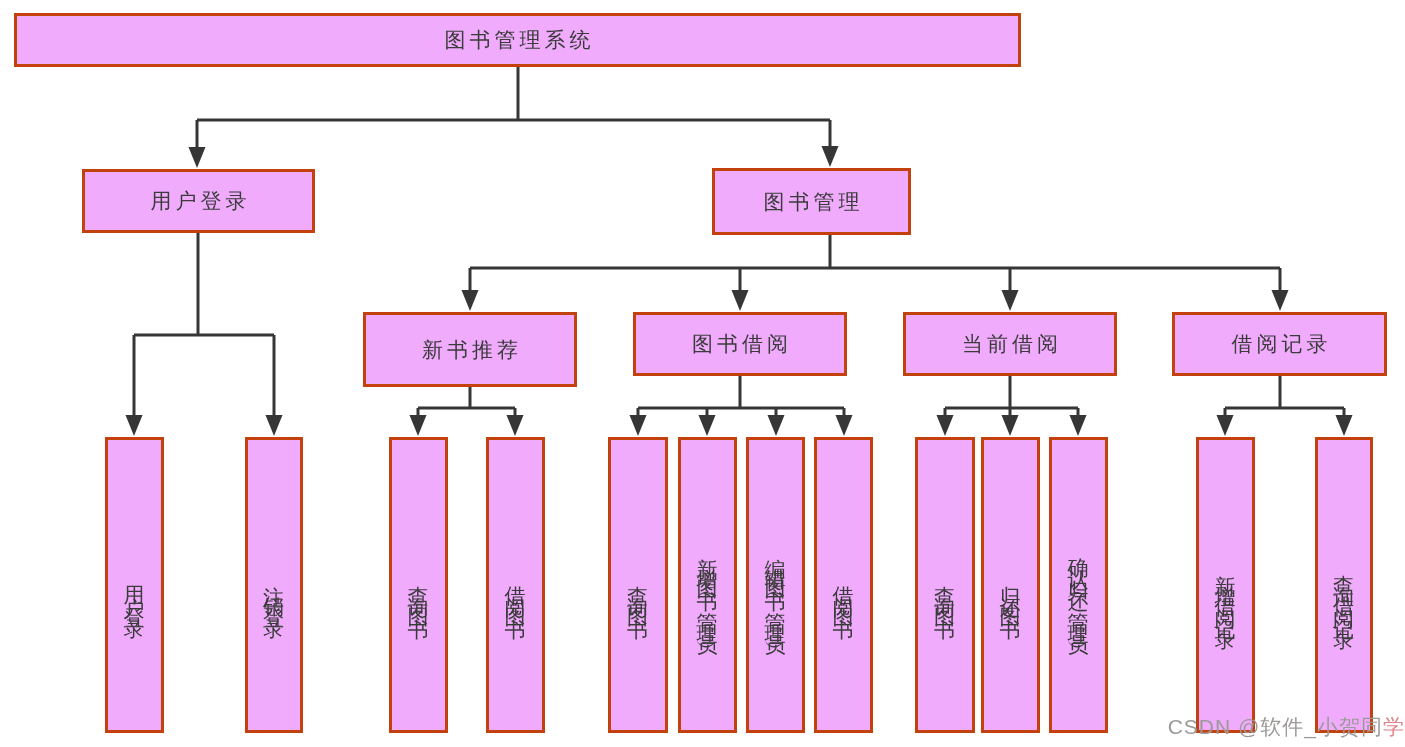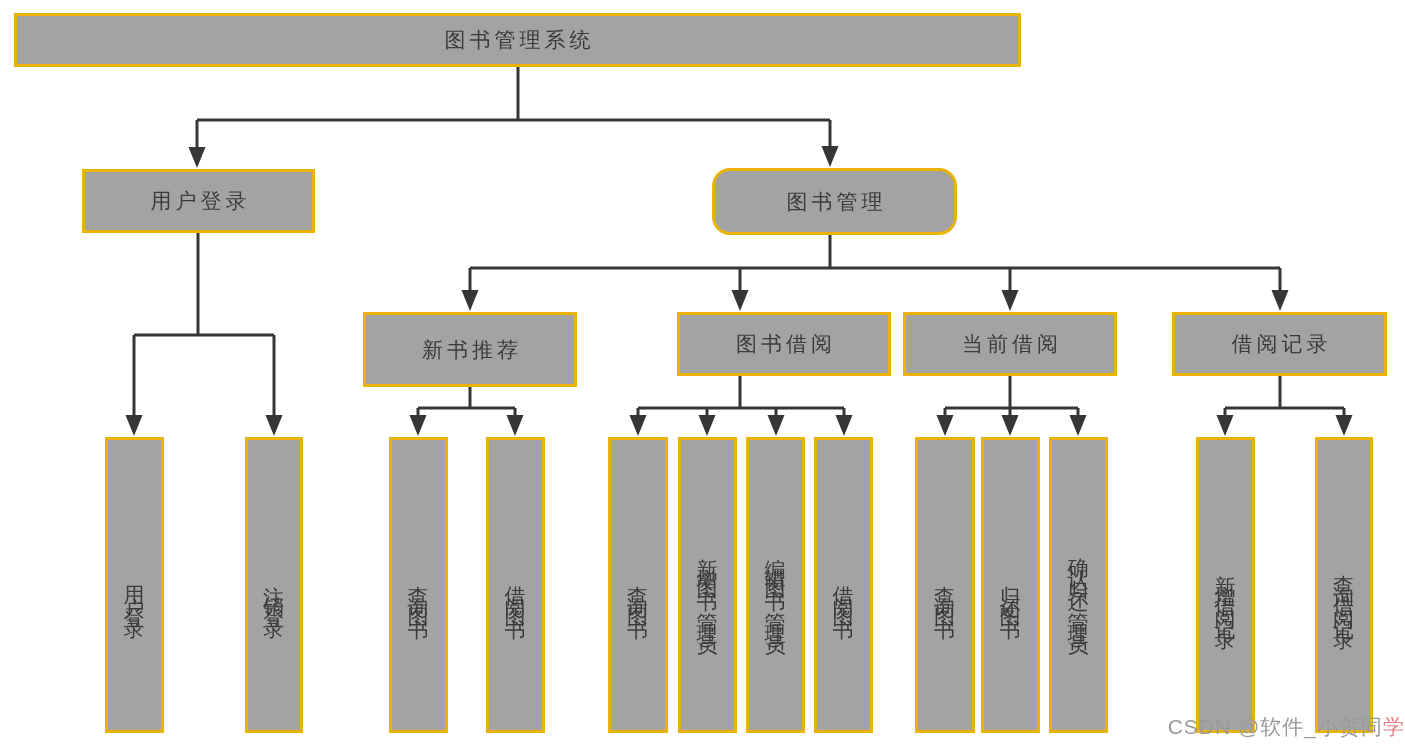--- a/index.html
+++ b/index.html
@@ -3,21 +3,21 @@
 <meta charset="utf-8">
 <style>
   html,body{margin:0;padding:0;background:#ffffff;}
   .canvas{
     position:relative;width:1405px;height:747px;background:#ffffff;
     font-family:"Liberation Sans","DejaVu Sans",sans-serif;overflow:hidden;
   }
   .wires{position:absolute;left:0;top:0;}
   .box{
     position:absolute;box-sizing:border-box;
-    border:3px solid #eab308;background:#a3a3a3;
+    border:3px solid #c2410c;background:#f0abfc;
     display:flex;align-items:center;justify-content:center;
     color:#3b3b3b;font-size:21px;letter-spacing:4px;
     white-space:nowrap;
   }
   .box .hlabel{padding-left:4px;}
   .vbox .vlabel{
     display:block;
     writing-mode:vertical-rl;
     text-orientation:upright;
     font-size:21px;line-height:1;
@@ -91,28 +91,28 @@
       <polygon points="1335.5,415 1352.5,415 1344,436" fill="#363636"></polygon>
     </svg>
 
   <div class="box" style="left:14px;top:13px;width:1007px;height:54px;">
     <span class="hlabel">图书管理系统</span>
   </div>
 
   <div class="box" style="left:82px;top:169px;width:233px;height:64px;">
     <span class="hlabel">用户登录</span>
   </div>
-  <div class="box" style="left:712px;top:168px;width:245px;height:67px;border-radius:18px;">
+  <div class="box" style="left:712px;top:168px;width:199px;height:67px;">
     <span class="hlabel">图书管理</span>
   </div>
 
   <div class="box" style="left:363px;top:312px;width:214px;height:75px;">
     <span class="hlabel">新书推荐</span>
   </div>
-  <div class="box" style="left:633px;top:312px;width:214px;height:64px;margin-left:44px;">
+  <div class="box" style="left:633px;top:312px;width:214px;height:64px;">
     <span class="hlabel">图书借阅</span>
   </div>
   <div class="box" style="left:1172px;top:312px;width:215px;height:64px;">
     <span class="hlabel">借阅记录</span>
   </div>
   <div class="box" style="left:903px;top:312px;width:214px;height:64px;">
     <span class="hlabel">当前借阅</span>
   </div>
 
   <div class="box vbox" style="left:105px;top:437px;width:59px;height:296px;">

